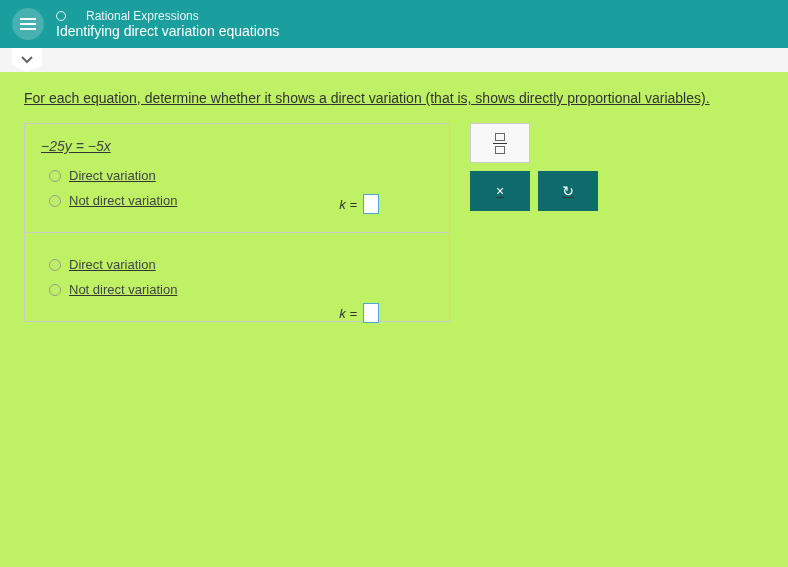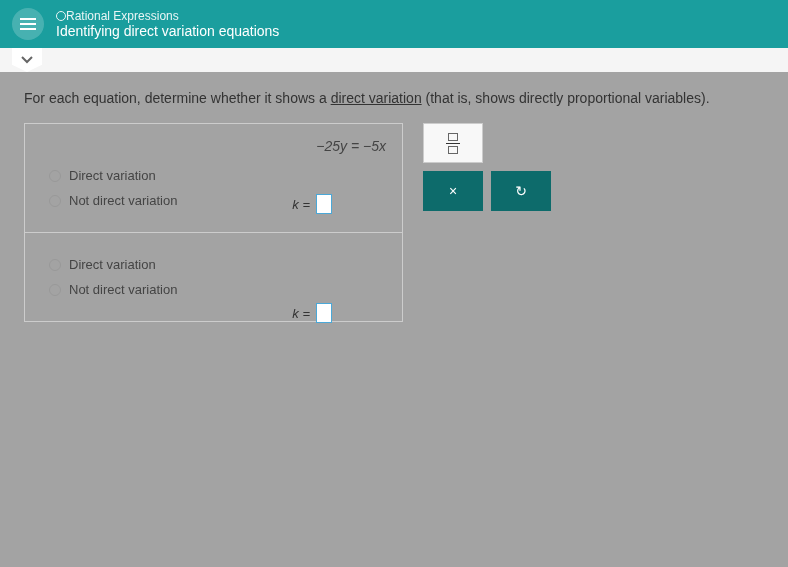--- a/index.html
+++ b/index.html
@@ -38,21 +38,21 @@
     }
     .header-text {
       display: flex;
       flex-direction: column;
     }
     .breadcrumb {
       font-size: 12px;
       opacity: 0.9;
       display: flex;
       align-items: center;
-      gap: 0;
+      gap: 20px;
     }
     .breadcrumb-circle {
       width: 10px;
       height: 10px;
       border: 1.5px solid white;
       border-radius: 50%;
       display: inline-block;
     }
     .title {
       font-size: 14px;
@@ -65,43 +65,43 @@
       margin-left: 12px;
       display: flex;
       align-items: center;
       justify-content: center;
       clip-path: polygon(0 0, 100% 0, 100% 70%, 50% 100%, 0 70%);
       color: #666;
       font-size: 14px;
       cursor: pointer;
     }
     .content {
-      background: #a3a3a3;
+      background: #bef264;
       padding: 16px 24px;
       height: calc(100% - 72px);
       color: #333;
+      text-decoration: underline;
     }
     .instruction {
       font-size: 14px;
       margin-bottom: 14px;
       line-height: 1.5;
     }
     .underline-link {
       text-decoration: underline;
       color: #333;
     }
     .main-row {
       display: flex;
       gap: 20px;
       align-items: flex-start;
     }
     .table {
       border: 1px solid #ccc;
-      width: 379px;
-      text-align: right;
+      width: 426px;
     }
     .cell {
       border-bottom: 1px solid #ccc;
       padding: 14px 16px;
       position: relative;
     }
     .cell:last-child { border-bottom: none; }
     .equation {
       font-style: italic;
       font-size: 14px;

